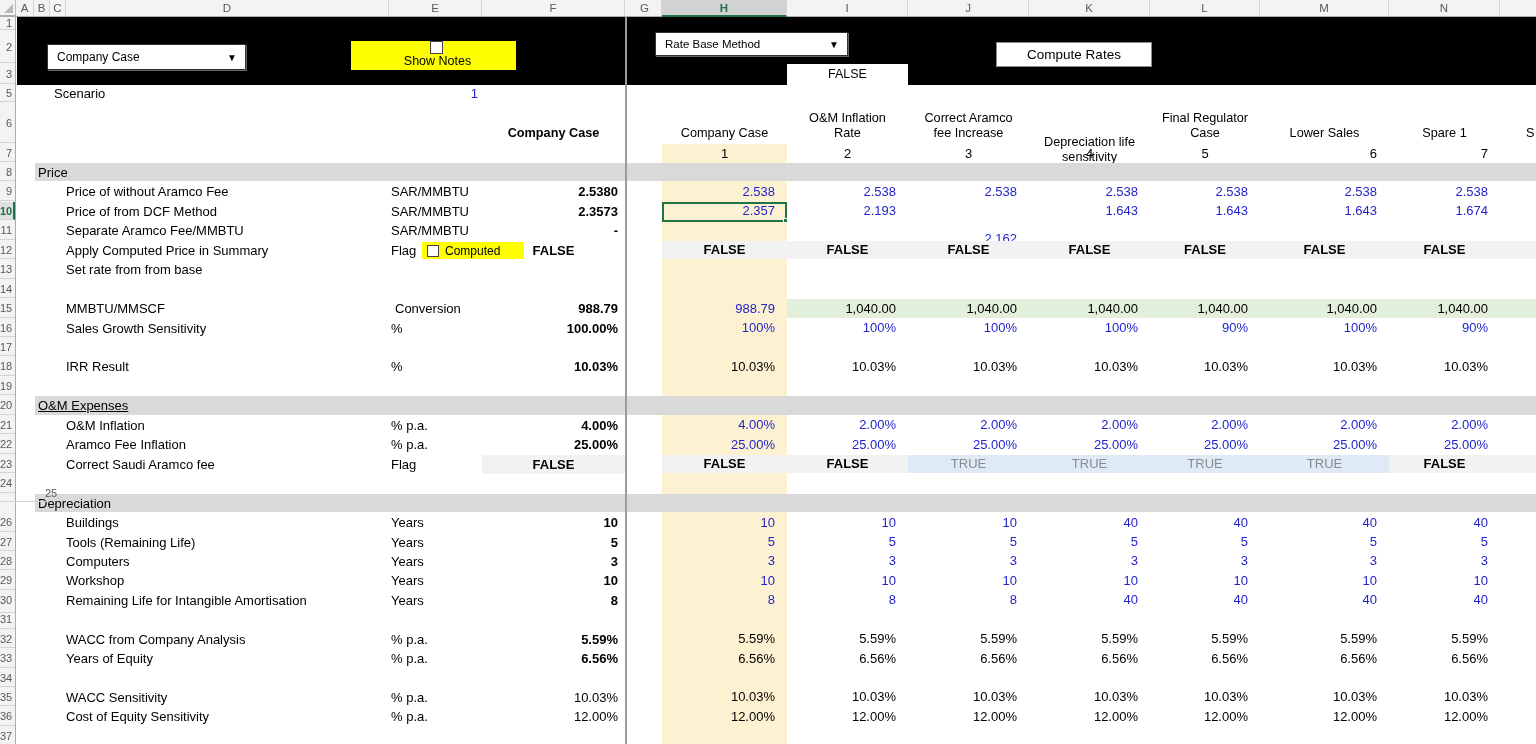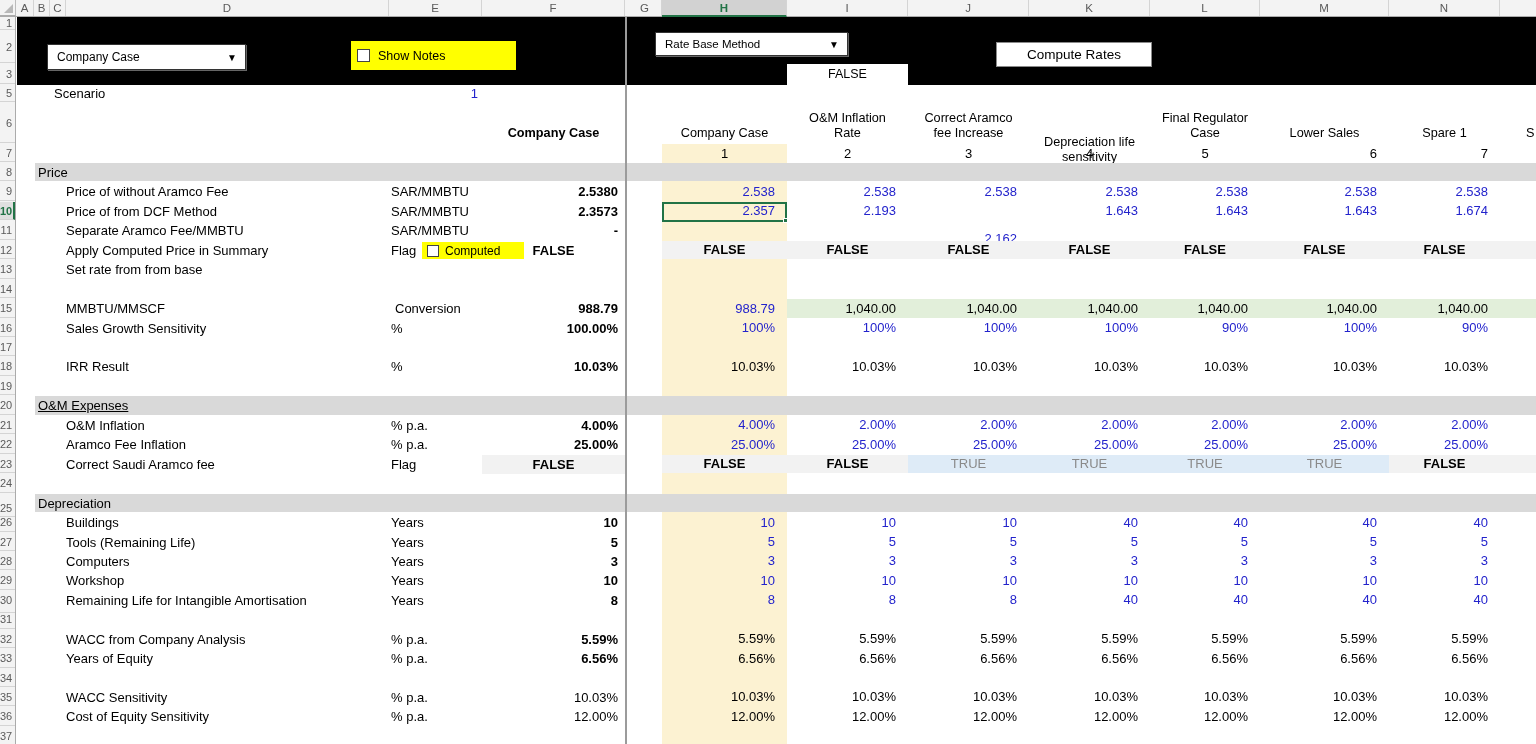--- a/index.html
+++ b/index.html
@@ -97,41 +97,41 @@
       <div class="rowcell" style="top: 282px; height: 19px; line-height: 19px;">15</div>
       <div class="rowcell" style="top: 302px; height: 18px; line-height: 18px;">16</div>
       <div class="rowcell" style="top: 321px; height: 18px; line-height: 18px;">17</div>
       <div class="rowcell" style="top: 340px; height: 19px; line-height: 19px;">18</div>
       <div class="rowcell" style="top: 360px; height: 18px; line-height: 18px;">19</div>
       <div class="rowcell" style="top: 379px; height: 19px; line-height: 19px;">20</div>
       <div class="rowcell" style="top: 399px; height: 18px; line-height: 18px;">21</div>
       <div class="rowcell" style="top: 418px; height: 19px; line-height: 19px;">22</div>
       <div class="rowcell" style="top: 438px; height: 18px; line-height: 18px;">23</div>
       <div class="rowcell" style="top: 457px; height: 19px; line-height: 19px;">24</div>
-      <div class="rowcell" style="top: 482px; height: 18px; line-height: 18px;">25</div>
+      <div class="rowcell" style="top: 467px; height: 18px; line-height: 18px; padding-left: 45px;">25</div>
       <div class="rowcell" style="top: 496px; height: 19px; line-height: 19px;">26</div>
       <div class="rowcell" style="top: 516px; height: 18px; line-height: 18px;">27</div>
       <div class="rowcell" style="top: 535px; height: 18px; line-height: 18px;">28</div>
       <div class="rowcell" style="top: 554px; height: 19px; line-height: 19px;">29</div>
       <div class="rowcell" style="top: 574px; height: 22px; line-height: 18px;">30</div>
       <div class="rowcell" style="top: 593px; height: 19px; line-height: 19px;">31</div>
       <div class="rowcell" style="top: 613px; height: 18px; line-height: 18px;">32</div>
       <div class="rowcell" style="top: 632px; height: 19px; line-height: 19px;">33</div>
       <div class="rowcell" style="top: 652px; height: 18px; line-height: 18px;">34</div>
       <div class="rowcell" style="top: 671px; height: 18px; line-height: 18px;">35</div>
       <div class="rowcell" style="top: 690px; height: 19px; line-height: 19px;">36</div>
       <div class="rowcell" style="top: 710px; height: 18px; line-height: 18px;">37</div>
     </div>
 
   <div class="dropdown" style="left:47px;top:44px;width:199px;height:26px;">
     <span class="dd-text">Company Case</span>
     <span class="dd-arrow">▼</span>
   </div>
 
-  <div class="ycheck" style="left:351px;top:41px;width:165px;height:29px;">
+  <div class="ycheck" style="left:351px;top:41px;width:165px;height:29px;flex-direction:column;">
     <span class="box"></span>
     <span class="lbl">Show Notes</span>
   </div>
 
   <div class="dropdown" style="left:655px;top:32px;width:193px;height:24px;">
     <span class="dd-text" style="font-size:11.5px;">Rate Base Method</span>
     <span class="dd-arrow">▼</span>
   </div>
 
   <div class="abs" id="methodflag">FALSE</div>

